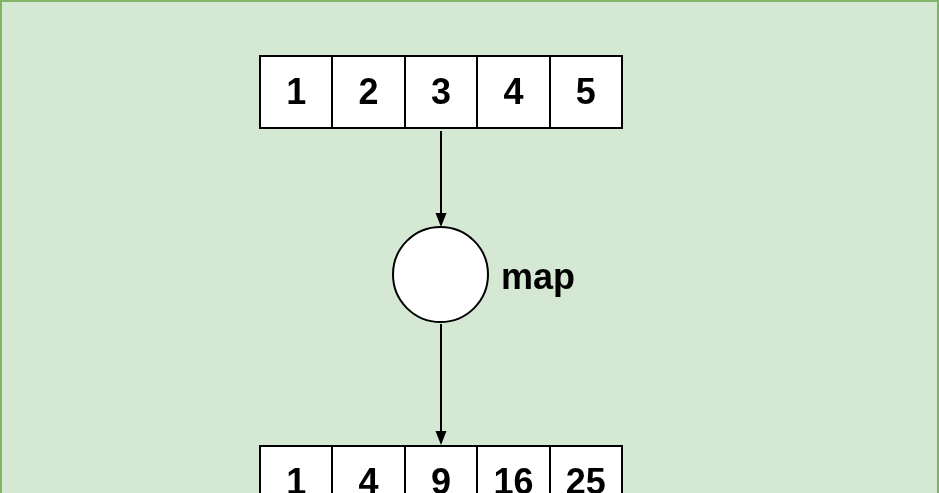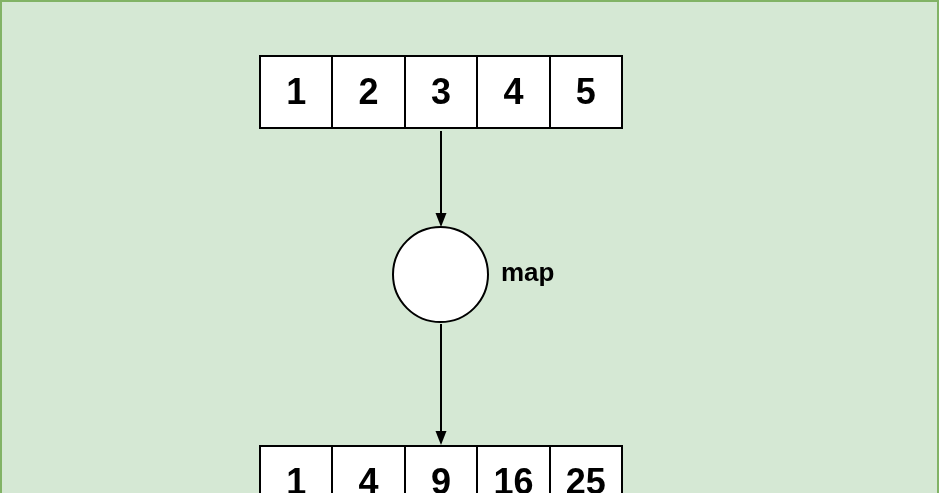--- a/index.html
+++ b/index.html
@@ -58,21 +58,21 @@
     box-sizing: border-box;
     background: #ffffff;
     border: 2px solid #000000;
     border-radius: 50%;
   }
   .map-label {
     position: absolute;
     left: 499px;
     top: 257px;
     font-weight: 700;
-    font-size: 26px;
+    font-size: 36px;
     line-height: 1;
     color: #000000;
     white-space: nowrap;
   }
 </style>
 </head>
 <body>
 
 <div class="canvas">
 

